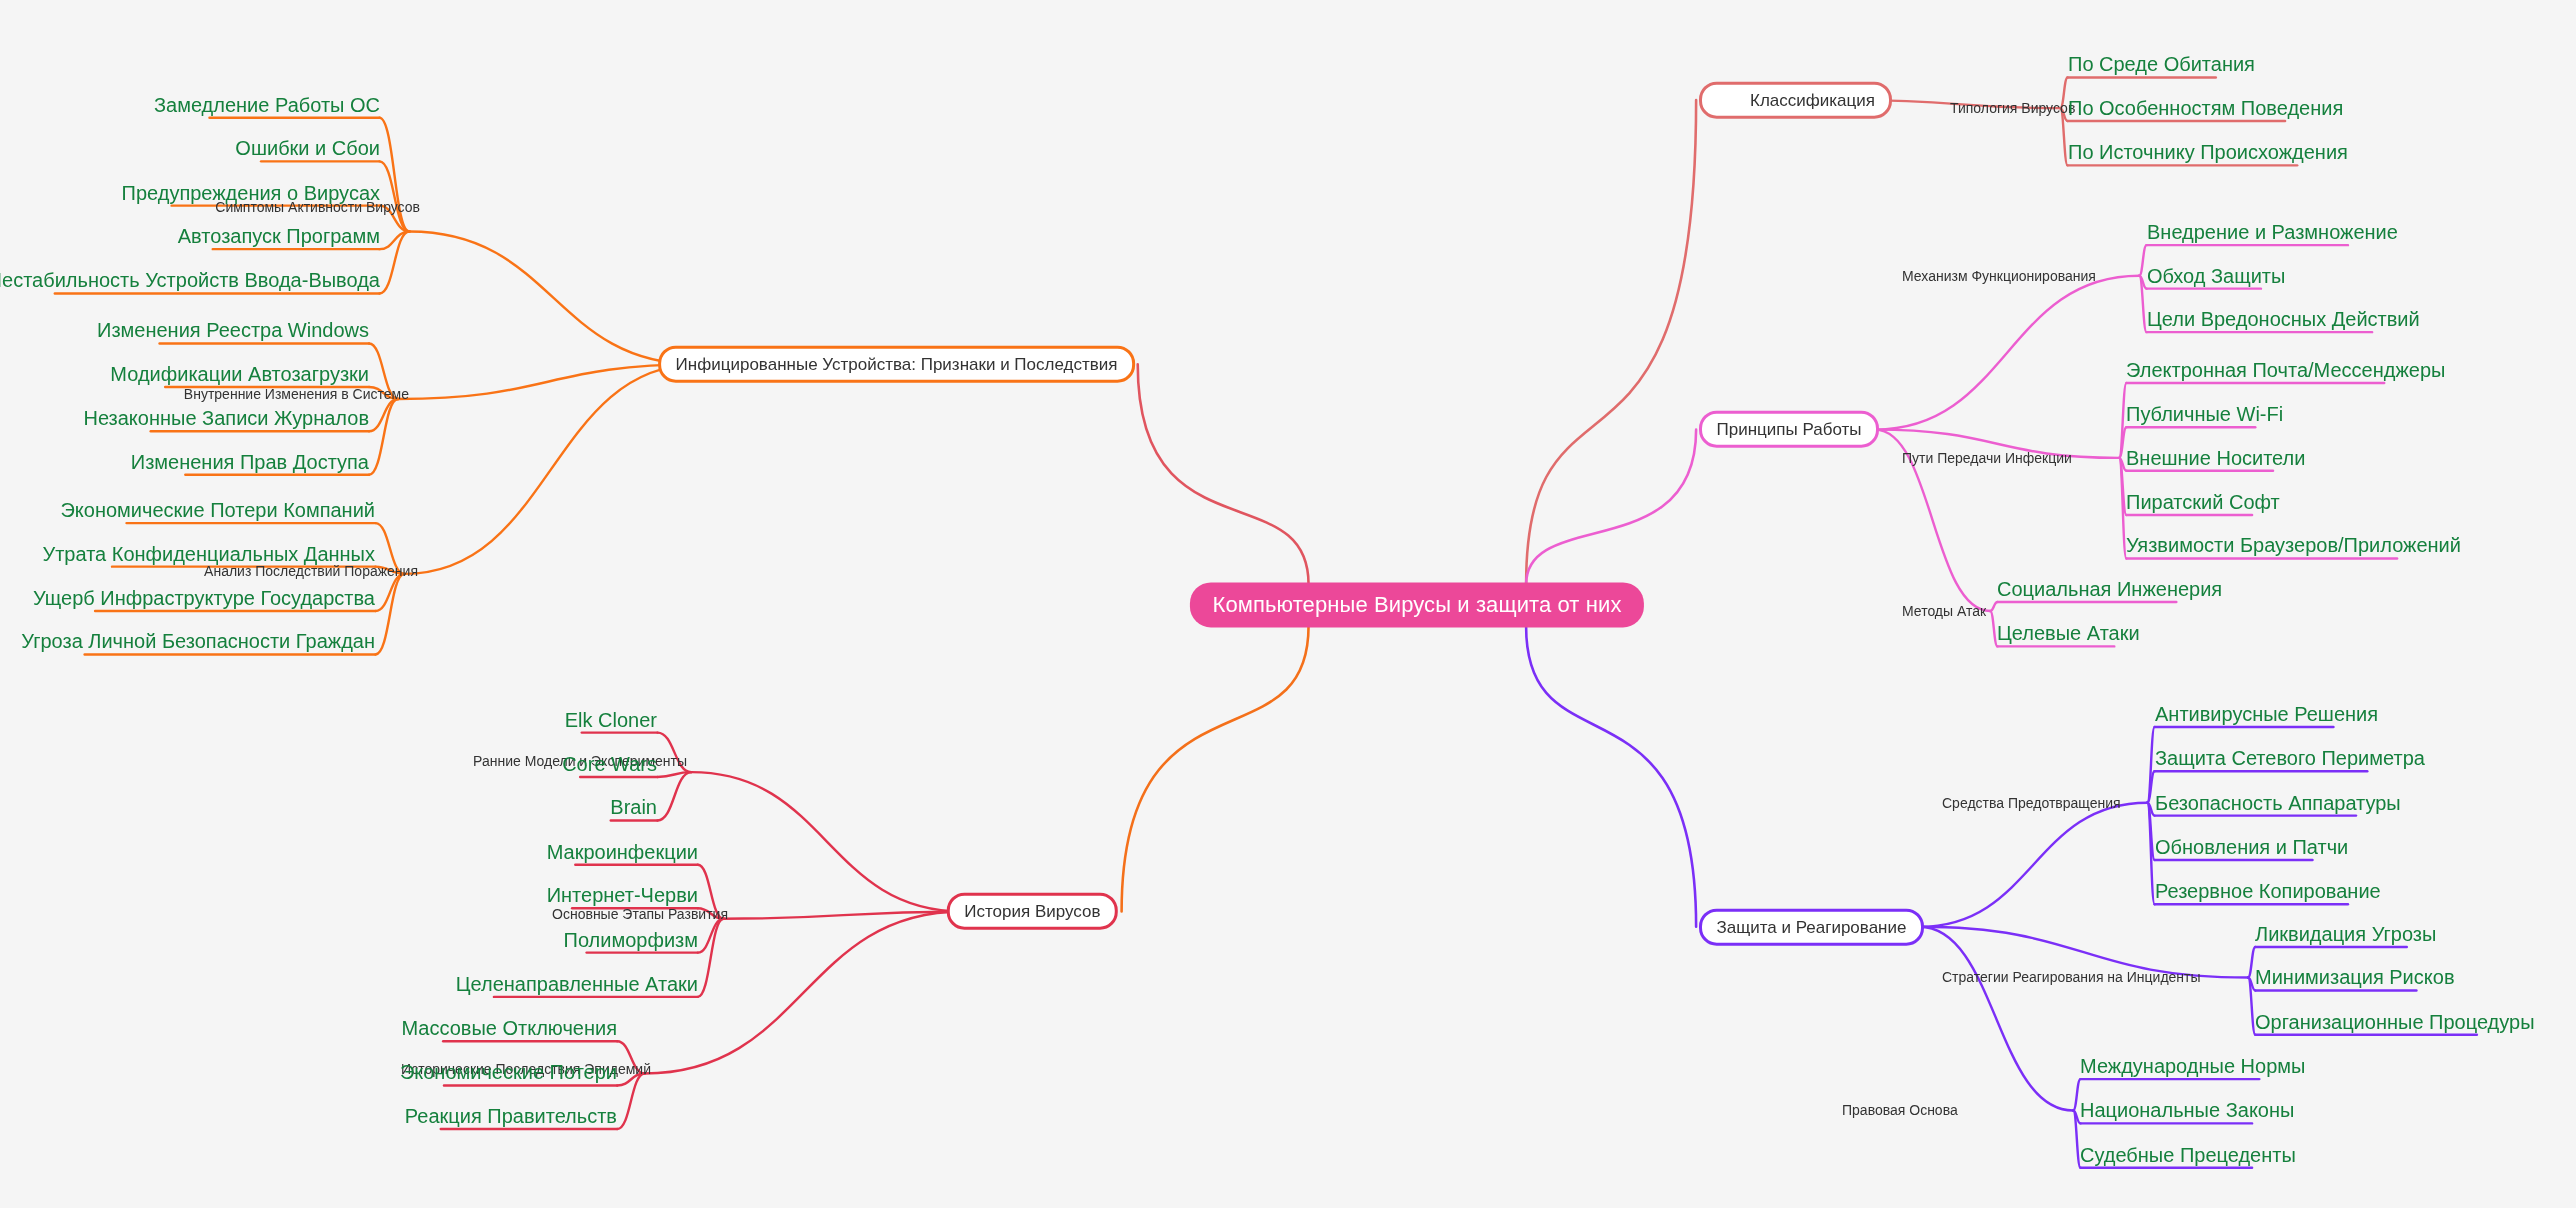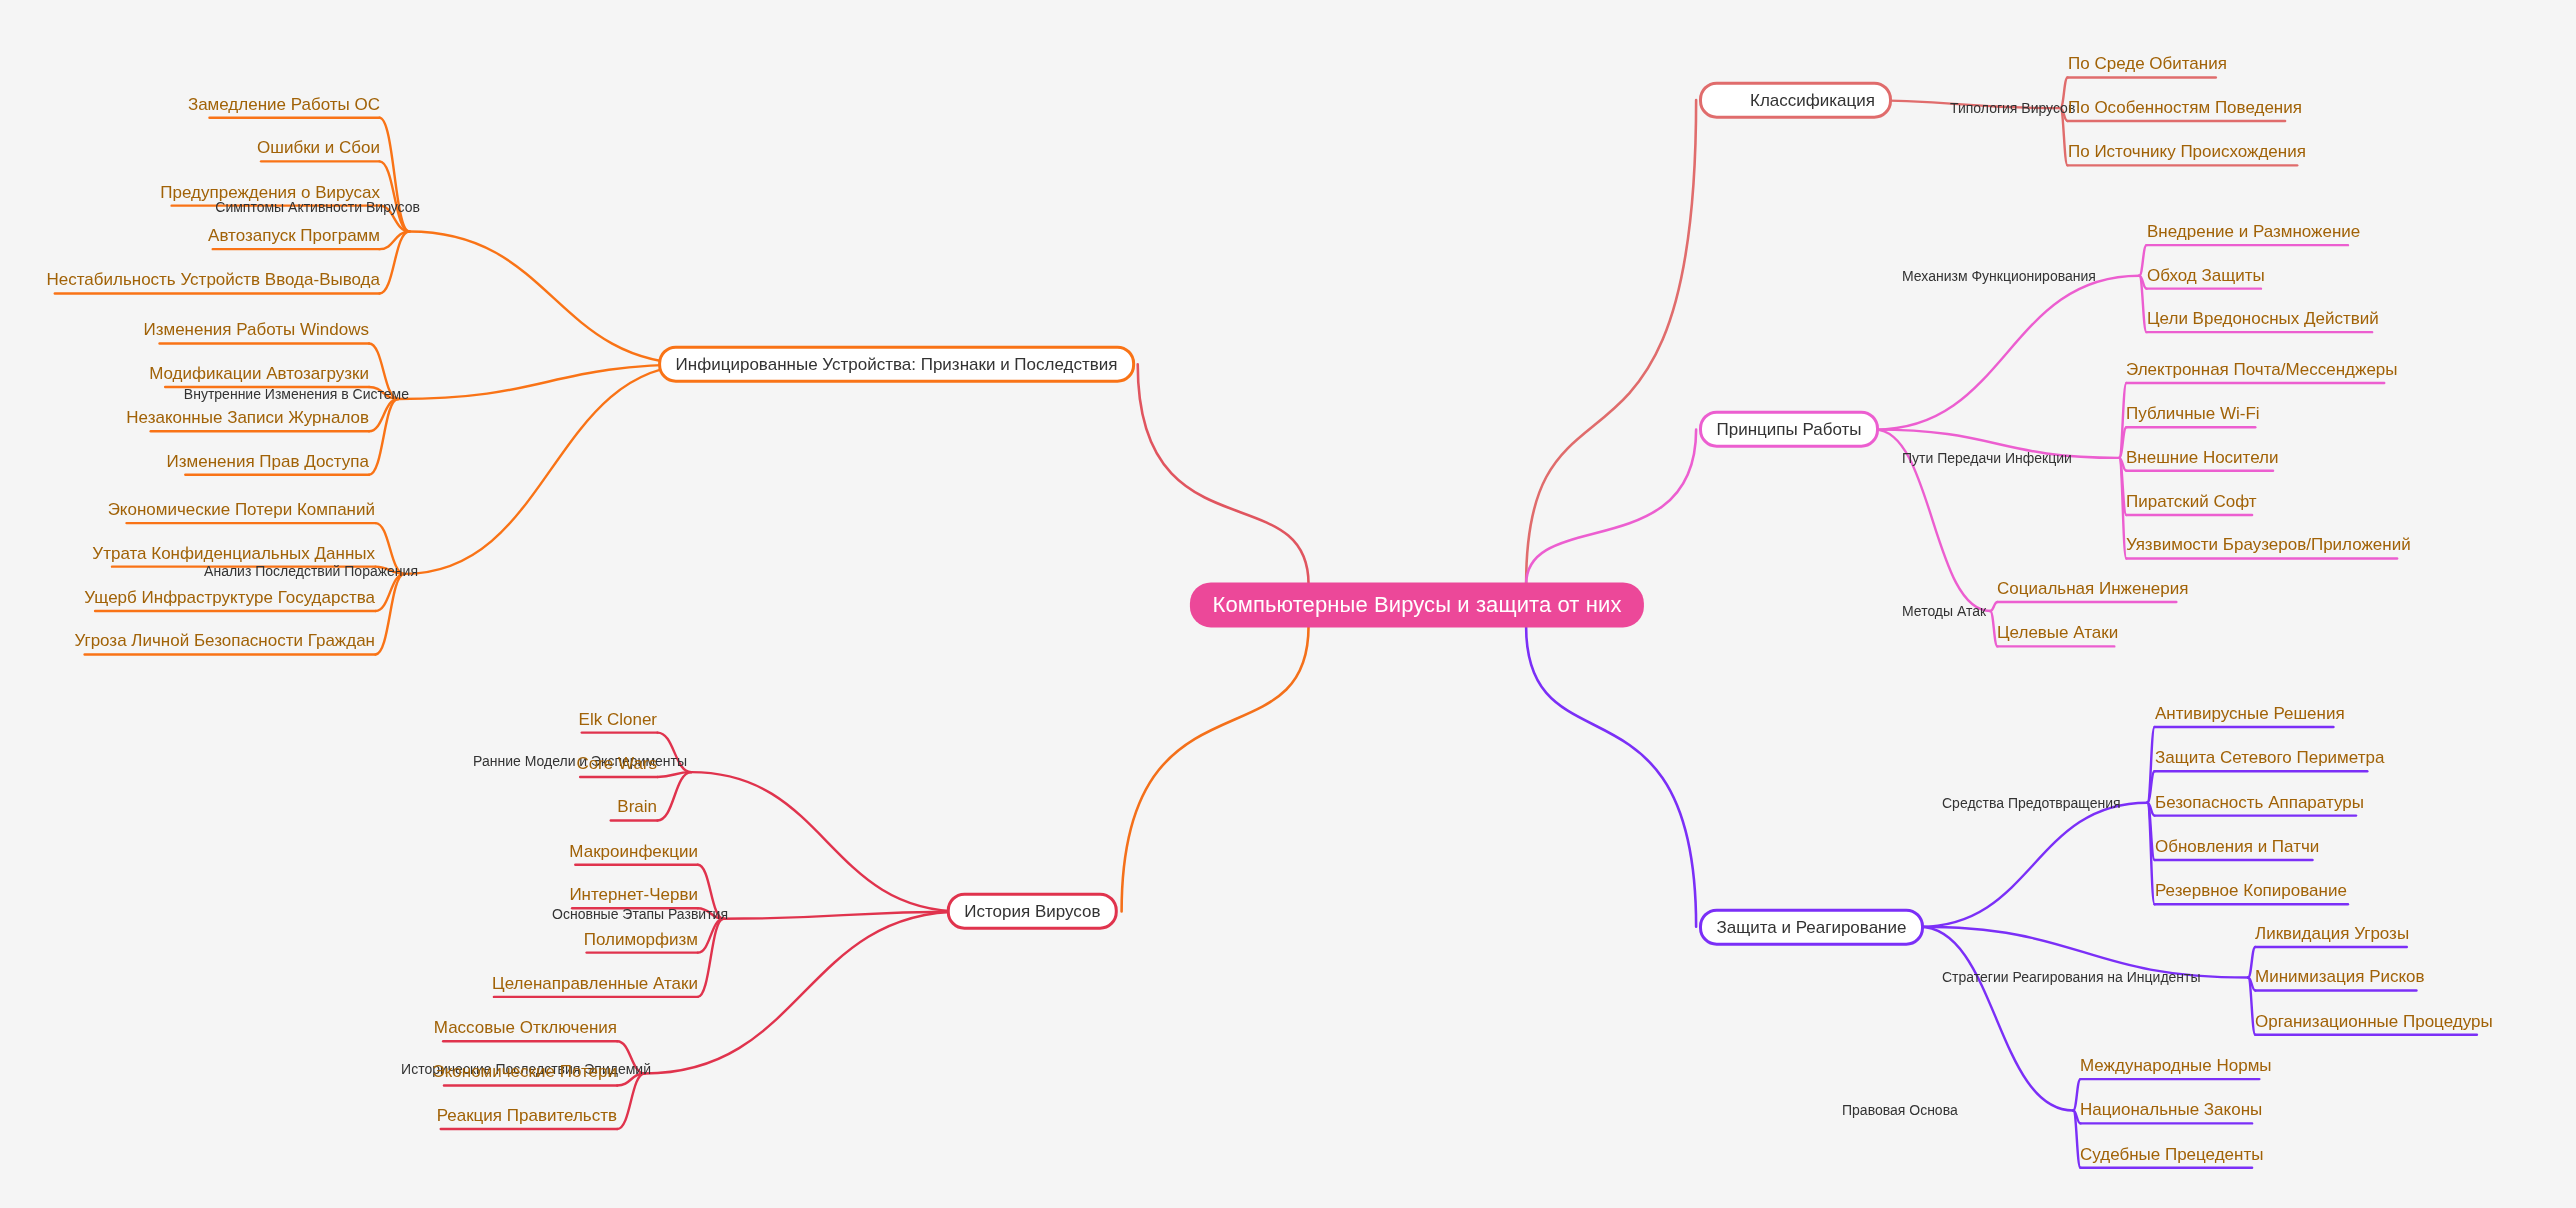--- a/index.html
+++ b/index.html
@@ -9,21 +9,21 @@
   .node{position:absolute;white-space:nowrap;}
   
   .root{background:#4b4f6b;color:#fff;border-radius:21px;padding:10.5px 22.6px;
         font-size:22px;line-height:1.1;letter-spacing:0.1px;}
   
   .lvl1{background:#fff;border:3.2px solid #888;border-radius:17.7px;padding:5.6px 14.5px;
         font-size:17px;color:#333;line-height:1.15;}
   
   .lvl2{font-size:14px;color:#333;}
   
-  .lvl3{font-size:17px;color:#a16207;}
+  .lvl3{font-size:20px;color:#15803d;}
 </style>
 </head>
 <body>
 
 <div id="stage">
   <svg id="edges" viewBox="0 0 3197 1500" width="2576" height="1209">
       <path d="M 1894 725 C 1894 424.5, 2105 652.88, 2105 124" stroke="#e06c6c" stroke-width="3.2" fill="none" stroke-linecap="round"></path>
       <path d="M 2303 124 C 2430 124, 2430 134, 2557 134" stroke="#e06c6c" stroke-width="3" fill="none" stroke-linecap="round"></path>
       <path d="M 2557 134 C 2561.5 134, 2561.5 96, 2566 96" stroke="#e06c6c" stroke-width="3" fill="none" stroke-linecap="round"></path>
       <path d="M 2566 96 L 2750 96" stroke="#e06c6c" stroke-width="3" fill="none" stroke-linecap="round"></path>
@@ -173,21 +173,21 @@
       <div class="node lvl3" style="left: 2080px; top: 1110px; transform: translate(0px, -50%);">Национальные Законы</div>
       <div class="node lvl3" style="left: 2080px; top: 1155px; transform: translate(0px, -50%);">Судебные Прецеденты</div>
       <div class="node lvl1" style="left: 1135px; top: 364px; transform: translate(-100%, -50%); border-color: rgb(249, 115, 22);">Инфицированные Устройства: Признаки и Последствия</div>
       <div class="node lvl2" style="left: 420px; top: 207px; transform: translate(-100%, -50%);">Симптомы Активности Вирусов</div>
       <div class="node lvl3" style="left: 380px; top: 105px; transform: translate(-100%, -50%);">Замедление Работы ОС</div>
       <div class="node lvl3" style="left: 380px; top: 148px; transform: translate(-100%, -50%);">Ошибки и Сбои</div>
       <div class="node lvl3" style="left: 380px; top: 193px; transform: translate(-100%, -50%);">Предупреждения о Вирусах</div>
       <div class="node lvl3" style="left: 380px; top: 236px; transform: translate(-100%, -50%);">Автозапуск Программ</div>
       <div class="node lvl3" style="left: 380px; top: 280px; transform: translate(-100%, -50%);">Нестабильность Устройств Ввода-Вывода</div>
       <div class="node lvl2" style="left: 409px; top: 394px; transform: translate(-100%, -50%);">Внутренние Изменения в Системе</div>
-      <div class="node lvl3" style="left: 369px; top: 330px; transform: translate(-100%, -50%);">Изменения Работы Windows</div>
+      <div class="node lvl3" style="left: 369px; top: 330px; transform: translate(-100%, -50%);">Изменения Реестра Windows</div>
       <div class="node lvl3" style="left: 369px; top: 374px; transform: translate(-100%, -50%);">Модификации Автозагрузки</div>
       <div class="node lvl3" style="left: 369px; top: 418px; transform: translate(-100%, -50%);">Незаконные Записи Журналов</div>
       <div class="node lvl3" style="left: 369px; top: 462px; transform: translate(-100%, -50%);">Изменения Прав Доступа</div>
       <div class="node lvl2" style="left: 418px; top: 571px; transform: translate(-100%, -50%);">Анализ Последствий Поражения</div>
       <div class="node lvl3" style="left: 375px; top: 510px; transform: translate(-100%, -50%);">Экономические Потери Компаний</div>
       <div class="node lvl3" style="left: 375px; top: 554px; transform: translate(-100%, -50%);">Утрата Конфиденциальных Данных</div>
       <div class="node lvl3" style="left: 375px; top: 598px; transform: translate(-100%, -50%);">Ущерб Инфраструктуре Государства</div>
       <div class="node lvl3" style="left: 375px; top: 641px; transform: translate(-100%, -50%);">Угроза Личной Безопасности Граждан</div>
       <div class="node lvl1" style="left: 1118px; top: 911px; transform: translate(-100%, -50%); border-color: rgb(224, 51, 77);">История Вирусов</div>
       <div class="node lvl2" style="left: 687px; top: 761px; transform: translate(-100%, -50%);">Ранние Модели и Эксперименты</div>

